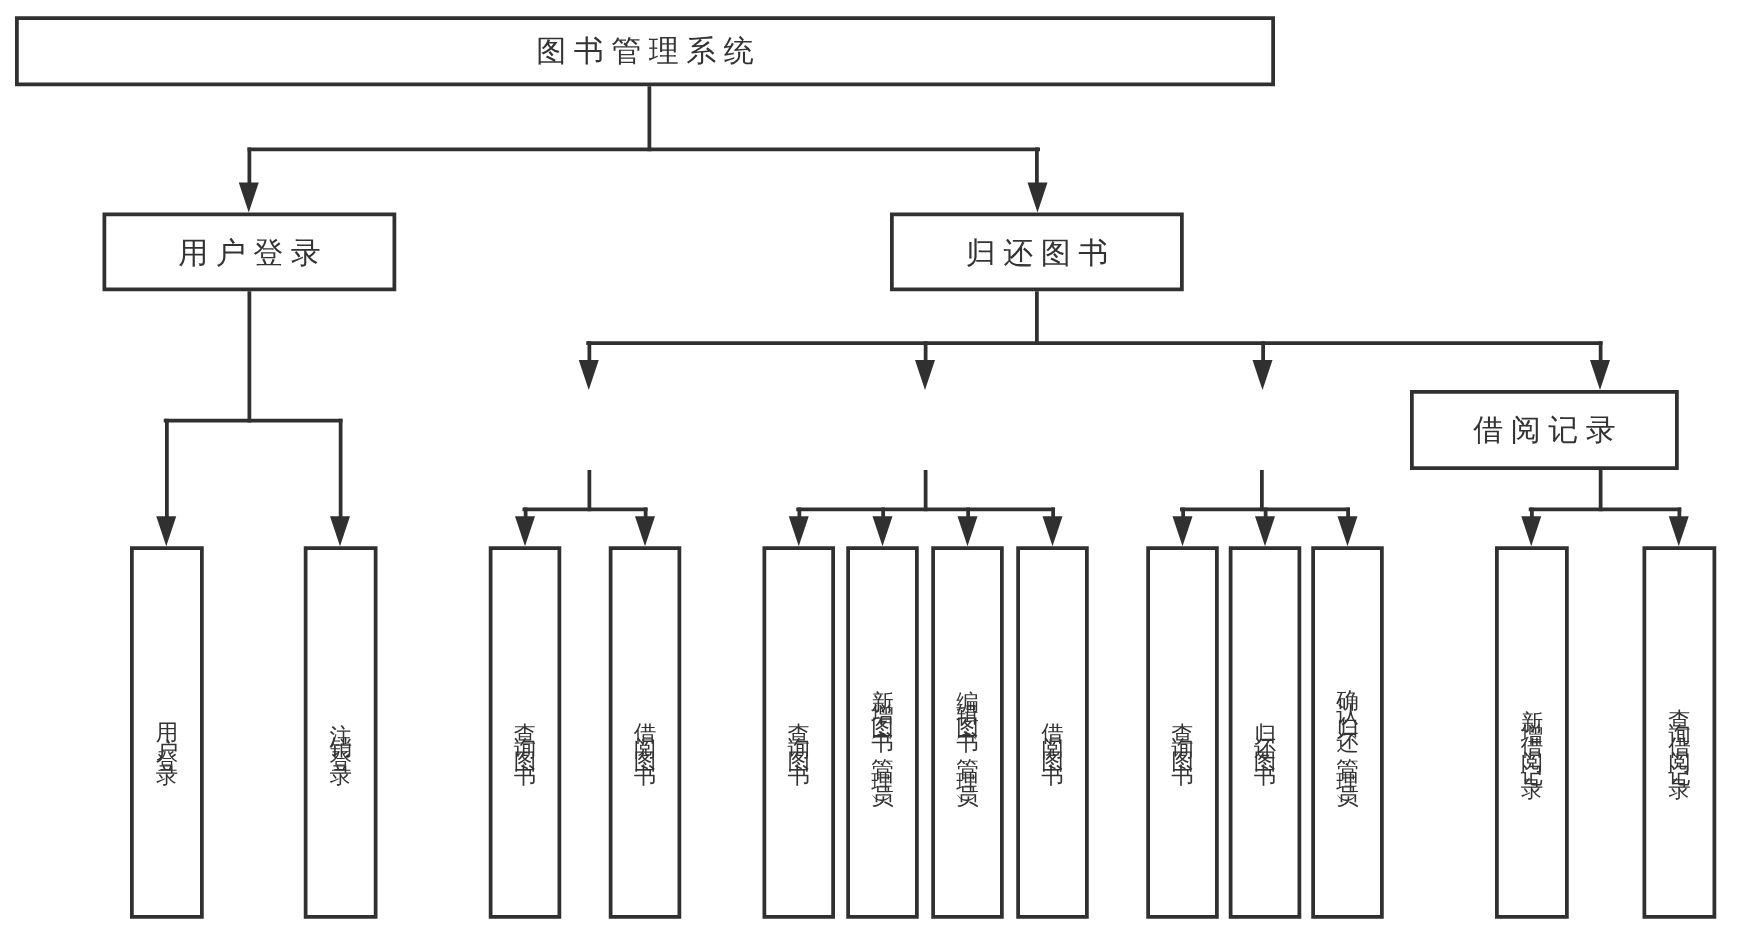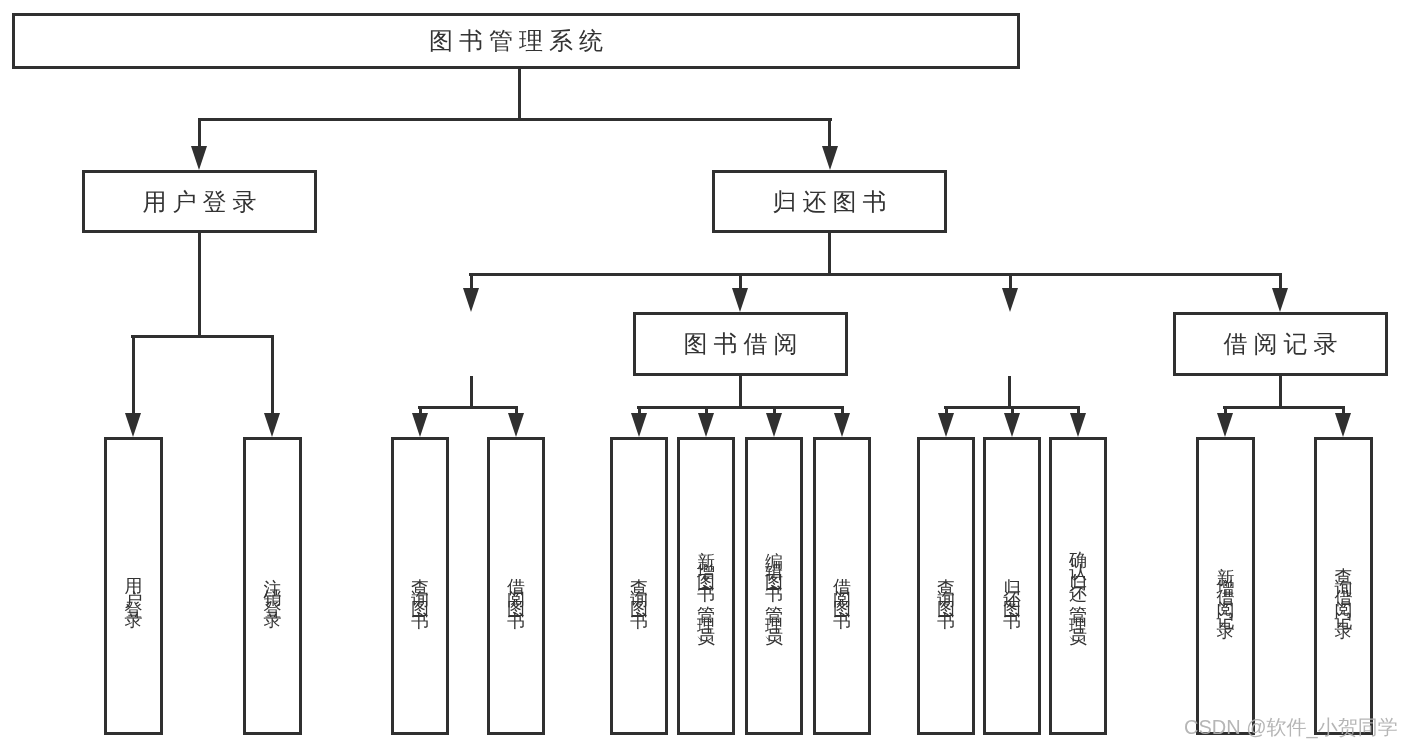--- a/index.html
+++ b/index.html
@@ -98,24 +98,21 @@
   <div class="hline" style="left:469px;top:273px;width:813px"></div>
   <div class="vline" style="left:470px;top:273px;height:18px"></div>
   <div class="ahead" style="left:463px;top:288px"></div>
   <div class="vline" style="left:739px;top:273px;height:18px"></div>
   <div class="ahead" style="left:732px;top:288px"></div>
   <div class="vline" style="left:1009px;top:273px;height:18px"></div>
   <div class="ahead" style="left:1002px;top:288px"></div>
   <div class="vline" style="left:1279px;top:273px;height:18px"></div>
   <div class="ahead" style="left:1272px;top:288px"></div>
 
-  <div class="node hnode" style="left:633px;top:312px;width:215px;height:64px">
-    <span class="lbl">图书借阅</span>
-  </div>
-  <div class="node hnode" style="left:1173px;top:312px;width:215px;height:64px">
+  <div class="node hnode" style="left:1128px;top:312px;width:215px;height:64px">
     <span class="lbl">借阅记录</span>
   </div>
 
   <div class="vline" style="left:470px;top:376px;height:33px"></div>
   <div class="hline" style="left:418px;top:406px;width:100px"></div>
   <div class="vline" style="left:419px;top:406px;height:10px"></div>
   <div class="ahead" style="left:412px;top:413px"></div>
   <div class="vline" style="left:515px;top:406px;height:10px"></div>
   <div class="ahead" style="left:508px;top:413px"></div>
 
@@ -183,15 +180,14 @@
     <span class="lbl">确认归还（管理员）</span>
   </div>
 
   <div class="node vnode" style="left:1196px;top:437px;width:59px;height:298px">
     <span class="lbl">新增借阅记录</span>
   </div>
   <div class="node vnode" style="left:1314px;top:437px;width:59px;height:298px">
     <span class="lbl">查询借阅记录</span>
   </div>
 
-  <div class="watermark">CSDN @软件_小贺同学</div>
 
 </div>
 
 </body></html>

